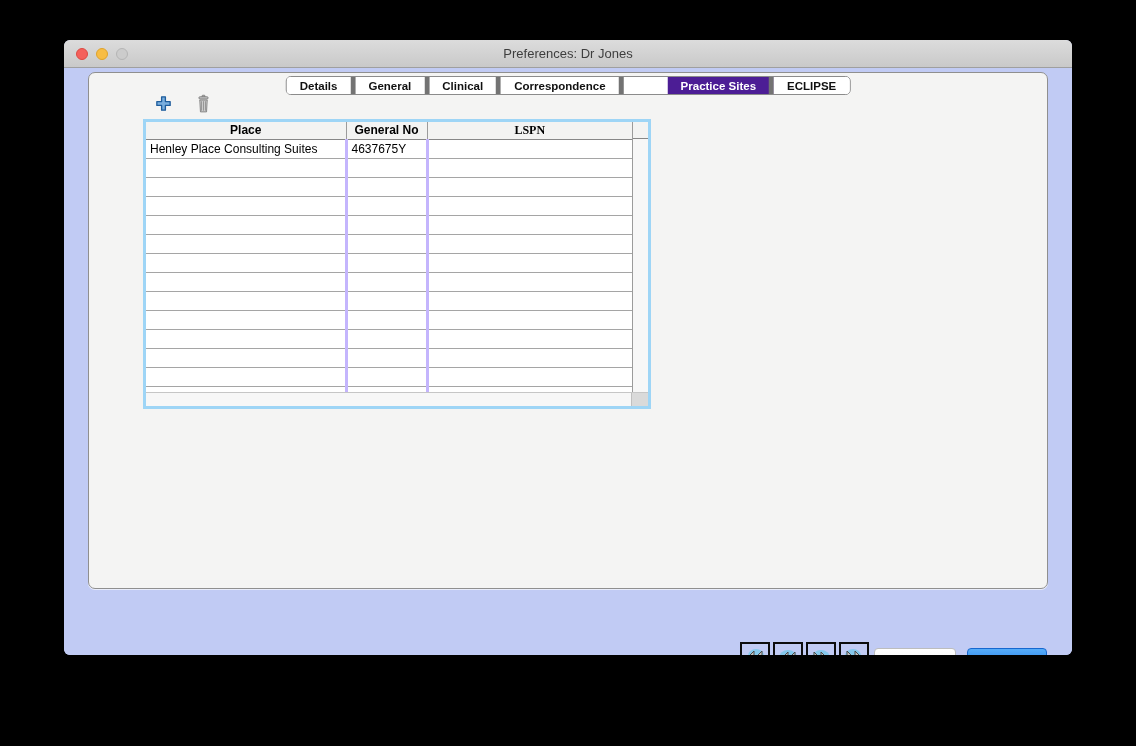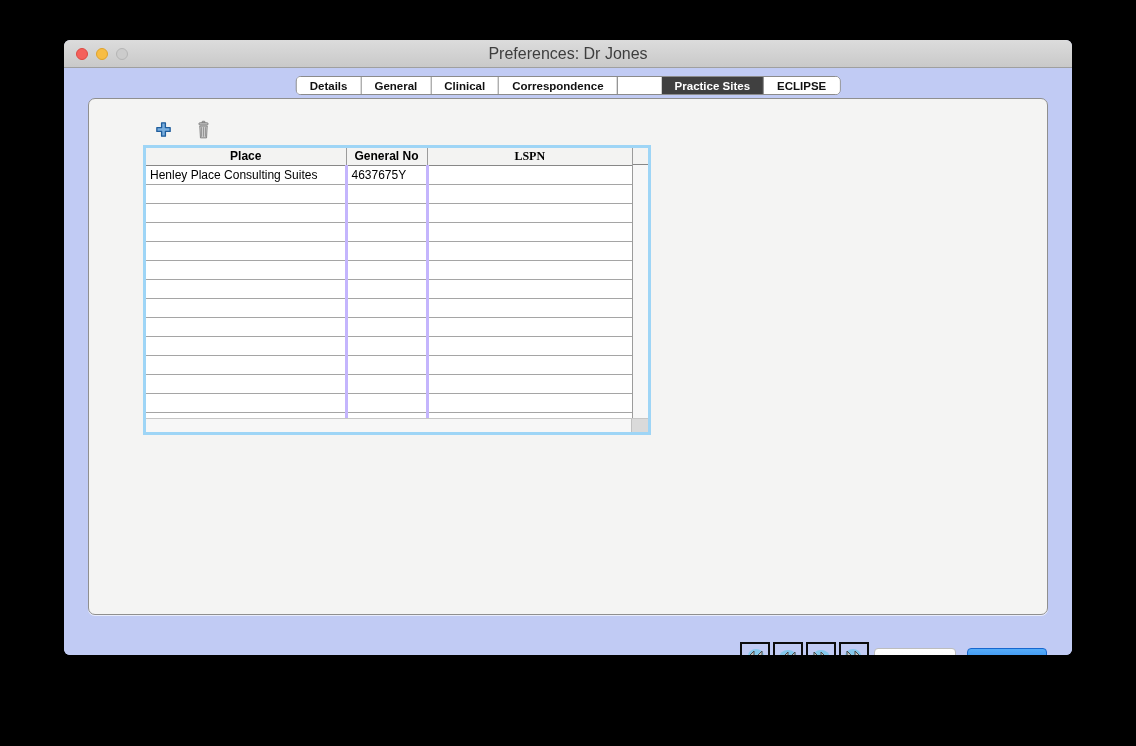--- a/index.html
+++ b/index.html
@@ -12,37 +12,37 @@
 
   
   .titlebar { position:relative; height:28px;
               background:linear-gradient(#dcdcdc,#c9c9c9);
               border-bottom:1px solid #9f9f9f; }
   .traffic { position:absolute; left:12px; top:8px; display:flex; gap:8px; }
   .tl { width:12px; height:12px; border-radius:50%; display:inline-block; }
   .tl.red    { background:#f4605b; border:1px solid #dd4a42; }
   .tl.yellow { background:#f7bd45; border:1px solid #e0a32b; }
   .tl.gray   { background:#cccccc; border:1px solid #b5b5b5; }
-  .title { text-align:center; line-height:27px; font-size:16px; color:#3e3e3e; }
+  .title { text-align:center; line-height:27px; font-size:13px; color:#3e3e3e; }
 
   
   .wbody { position:relative; width:100%; height:587px; background:#c1cbf4; }
 
   
   .tabbar { position:absolute; top:8px; left:50%; transform:translateX(-50%);
             display:flex; height:19px; background:#fff; border:1px solid #8b8b8b;
             border-radius:5px; overflow:hidden; z-index:5; }
   .tab { padding:0 13px; line-height:18px; font-size:11.5px; font-weight:bold;
-         color:#101010; background:#fff; border-right:1px solid #737373;
+         color:#101010; background:#fff; border-right:5px solid #737373;
          white-space:nowrap; cursor:default; }
   .tab:last-child { border-right:none; }
-  .tab.selected { background:#404040; color:#fff;margin-left:44px; }
-
-  
-  .panel { position:absolute; left:24px; top:30px; width:960px; height:517px;
+  .tab.selected { background:#4c1d95; color:#fff;margin-left:44px; }
+
+  
+  .panel { position:absolute; left:24px; top:4px; width:960px; height:517px;
            background:#f4f4f3; border:1px solid #8f8f8f; border-radius:7px;
            box-shadow:0 1px 0 rgba(255,255,255,.65); }
 
   .toolbar { position:absolute; left:64px; top:22px; display:flex; gap:20px; align-items:center; }
   .tool-btn { width:20px; height:20px; background:none; border:none; padding:0; cursor:default;
               display:flex; align-items:center; justify-content:center; }
 
   
   .table-ring { position:absolute; left:54px; top:46px; width:508px; height:290px;
                 border:3px solid #9ed5f6; background:#fff; display:flex; flex-direction:column; }

